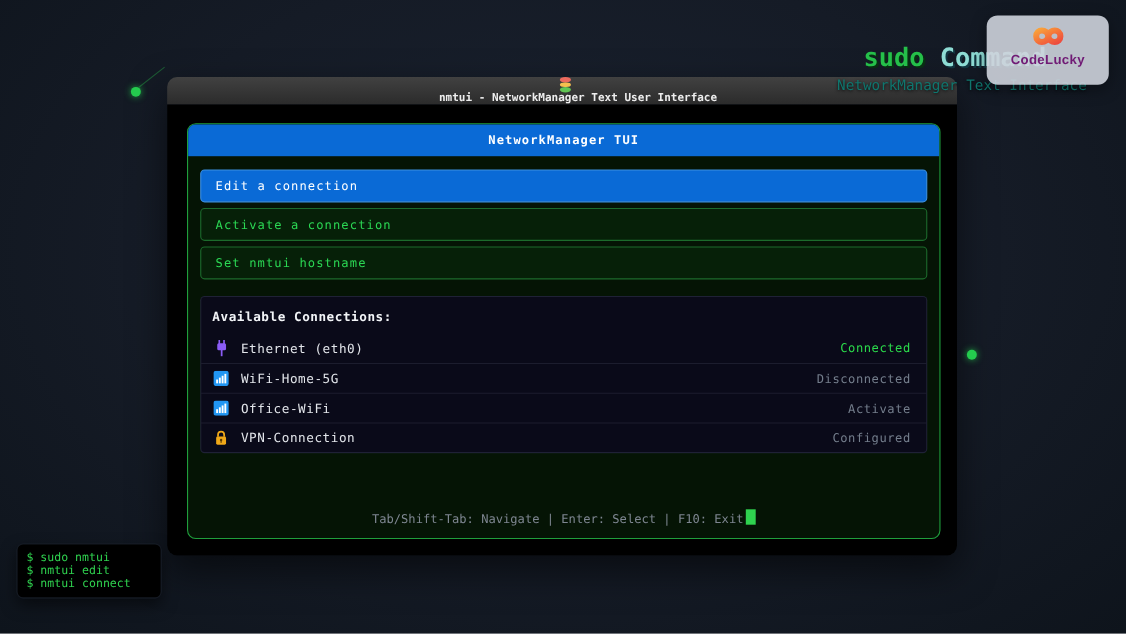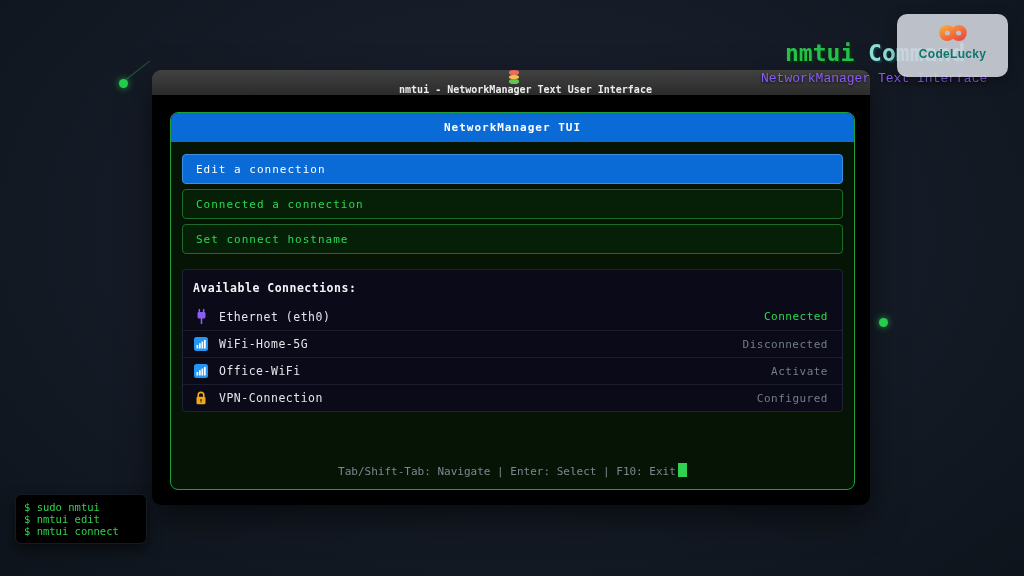--- a/index.html
+++ b/index.html
@@ -7,21 +7,21 @@
   body {
     font-family:"DejaVu Sans Mono", monospace;
     background: radial-gradient(ellipse at 50% 40%, #1a2230 0%, #151b26 55%, #0e141c 100%);
     position:relative;
   }
 
   
   .heading { position:absolute; left:785px; top:40px; font-size:23px; font-weight:bold; z-index:2; white-space:pre; }
   .heading .hl-primary { color:#25c04a; text-shadow:2px 2px 0 rgba(7,48,18,0.95); }
   .heading .hl-secondary { color:#8edcd4; text-shadow:2px 2px 0 rgba(18,58,68,0.85); }
-  .subheading { position:absolute; left:761px; top:71px; font-size:13px; color:#8b5cf6; z-index:2; text-shadow:0 1px 3px rgba(0,0,0,0.9); white-space:pre;font-family:Liberation Mono, monospace; }
+  .subheading { position:absolute; left:761px; top:71px; font-size:13px; color:#0f766e; z-index:2; text-shadow:0 1px 3px rgba(0,0,0,0.9); white-space:pre; }
 
   .dot { position:absolute; width:9px; height:9px; border-radius:50%; background:#24cc4e; box-shadow:0 0 7px rgba(36,204,78,0.8); z-index:2; }
   .dot-left { left:119px; top:79px; }
   .dot-right { left:879px; top:318px; }
   .connector-line { position:absolute; left:126px; top:79px; width:30px; height:1px; background:rgba(46,210,79,0.35); transform:rotate(-38deg); transform-origin:left center; z-index:1; }
 
   
   .window { position:absolute; left:152px; top:70px; width:718px; height:435px; border-radius:9px; box-shadow:0 14px 34px rgba(0,0,0,0.55); z-index:1; }
   .titlebar { position:absolute; left:0; top:0; right:0; height:25px; border-radius:9px 9px 0 0; background:linear-gradient(#414141,#2b2b2b); display:flex; align-items:center; padding-left:13px;flex-direction:column; }
   .light { width:10px; height:10px; border-radius:50%; margin-right:7px; display:inline-block; }
@@ -53,28 +53,28 @@
   .statusbar { margin-top:auto; text-align:center; padding-bottom:11px; font-size:11px; color:#7e8691; white-space:pre; }
   .cursor { display:inline-block; width:9px; height:14px; background:#2fd24f; margin-left:2px; vertical-align:-2px; }
 
   
   .commands { position:absolute; left:15px; top:494px; width:132px; padding:6px 0 6px 8px; background:#000000; border:1px solid rgba(60,75,100,0.35); border-radius:6px; box-shadow:0 6px 14px rgba(0,0,0,0.5); z-index:3; }
   .cmd-line { font-size:10.5px; line-height:12px; color:#2fd24f; white-space:pre; }
 
   
   .brand-card { position:absolute; left:897px; top:14px; width:111px; height:63px; background:rgba(206,211,219,0.9); border-radius:10px; z-index:5; display:flex; flex-direction:column; align-items:center; box-shadow:0 4px 14px rgba(0,0,0,0.35); }
   .brand-logo { margin-top:5px; }
-  .brand-name { font-family:"Liberation Sans", sans-serif; font-size:12px; font-weight:bold; color:#0f766e; letter-spacing:0.3px; }
+  .brand-name { font-family:"Liberation Sans", sans-serif; font-size:12px; font-weight:bold; color:#701a75; letter-spacing:0.3px; }
 </style>
 </head>
 <body>
 
 <div>
 
-  <div class="heading"><span class="hl-primary">nmtui</span><span class="hl-secondary"> Command</span></div>
+  <div class="heading"><span class="hl-primary">sudo</span><span class="hl-secondary"> Command</span></div>
 
   <div class="subheading">NetworkManager Text Interface</div>
 
   <span class="dot dot-left"></span>
   <span class="dot dot-right"></span>
   <span class="connector-line"></span>
 
   <section class="window">
     <header class="titlebar">
       <span class="light red"></span>
@@ -83,22 +83,22 @@
       <span class="titlebar-title">nmtui - NetworkManager Text User Interface</span>
     </header>
 
     <div class="term-body">
       <div class="tui-box">
 
         <div class="tui-header">NetworkManager TUI</div>
 
         <div class="menu">
           <button class="menu-item selected">Edit a connection</button>
-          <button class="menu-item">Connected a connection</button>
-          <button class="menu-item">Set connect hostname</button>
+          <button class="menu-item">Activate a connection</button>
+          <button class="menu-item">Set nmtui hostname</button>
         </div>
 
         <div class="panel">
           <div class="panel-header">Available Connections:</div>
           <div class="conn-rows">
 
             <div class="conn-row">
               <span class="conn-icon">
                 <svg width="11" height="15" viewBox="0 0 11 15">
                     <g fill="#8b5cf6">

